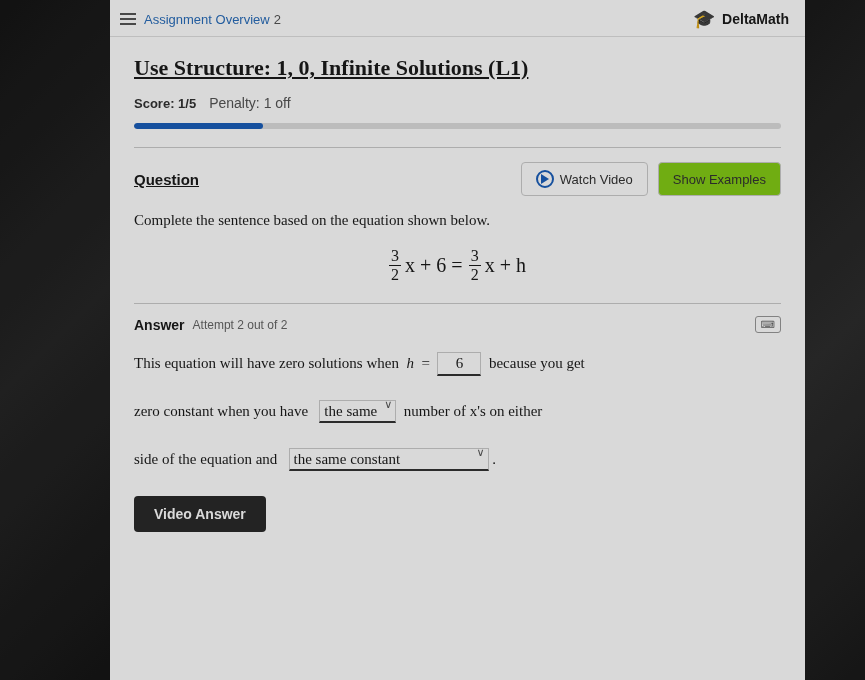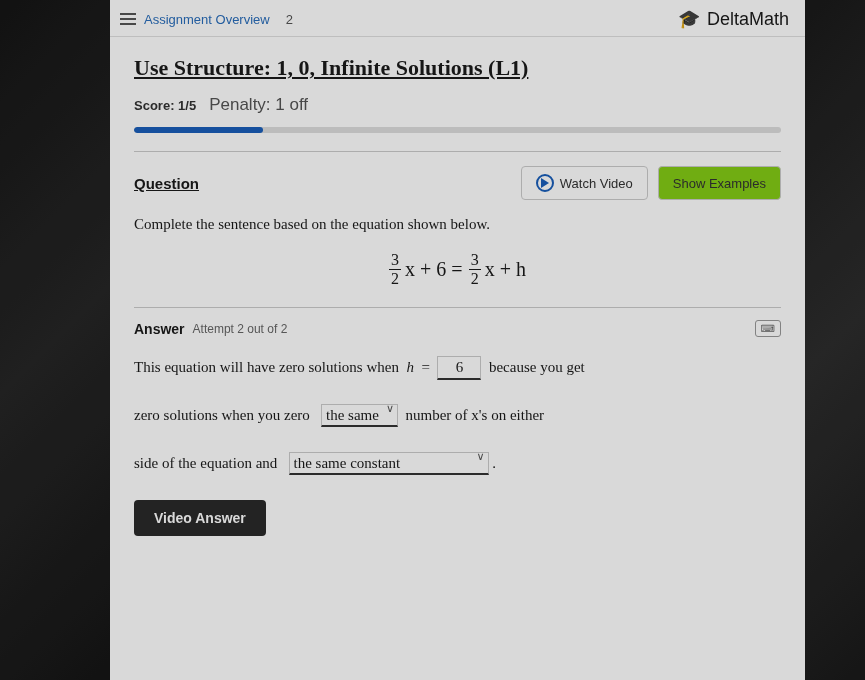--- a/index.html
+++ b/index.html
@@ -67,43 +67,43 @@
       width: 16px;
       height: 2px;
       background: #555;
     }
     .breadcrumb {
       font-family: Arial, sans-serif;
       font-size: 13px;
       color: #555;
       display: flex;
       align-items: center;
-      gap: 16px;
+      gap: 4px;
     }
     .breadcrumb-link {
       color: #2a6ebb;
       cursor: pointer;
       text-decoration: none;
     }
     .breadcrumb-num {
       color: #555;
     }
     .logo-area {
       display: flex;
       align-items: center;
       gap: 6px;
     }
     .logo-icon {
       color: #1a5fba;
       font-size: 18px;
     }
     .logo-text {
       font-family: Arial, sans-serif;
-      font-size: 18px;
-      font-weight: normal;
+      font-size: 14px;
+      font-weight: bold;
       color: #1a1a1a;
     }
 
     
     .content-area {
       flex: 1;
       padding: 18px 24px 16px 24px;
       overflow-y: auto;
     }
 
@@ -124,21 +124,21 @@
       margin-bottom: 12px;
     }
     .score-label {
       font-family: Arial, sans-serif;
       font-size: 13px;
       color: #333;
       font-weight: bold;
     }
     .penalty-label {
       font-family: Arial, sans-serif;
-      font-size: 17px;
+      font-size: 14px;
       color: #555;
     }
 
     .progress-bar-container {
       width: 100%;
       height: 6px;
       background: #ddd;
       border-radius: 3px;
       margin-bottom: 18px;
       overflow: hidden;
@@ -470,21 +470,21 @@
       <div class="answer-sentence">
         <span>This equation will have zero solutions when</span>
         &nbsp;<em>h</em>
         &nbsp;<span>=</span>&nbsp;
         <input class="inline-input" type="text" value="6" style="">
         &nbsp;<span>because you get</span>
       </div>
 
       
       <div class="answer-sentence">
-        <span>zero solutions when you zero</span>
+        <span>zero constant when you have</span>
         &nbsp;
         <div class="select-wrapper">
           <select class="inline-select">
             <option value="the same">the same</option>
             <option value="different">different</option>
             <option value="no">no</option>
           </select>
         </div>
         &nbsp;<span>number of x's on either</span>
       </div>

